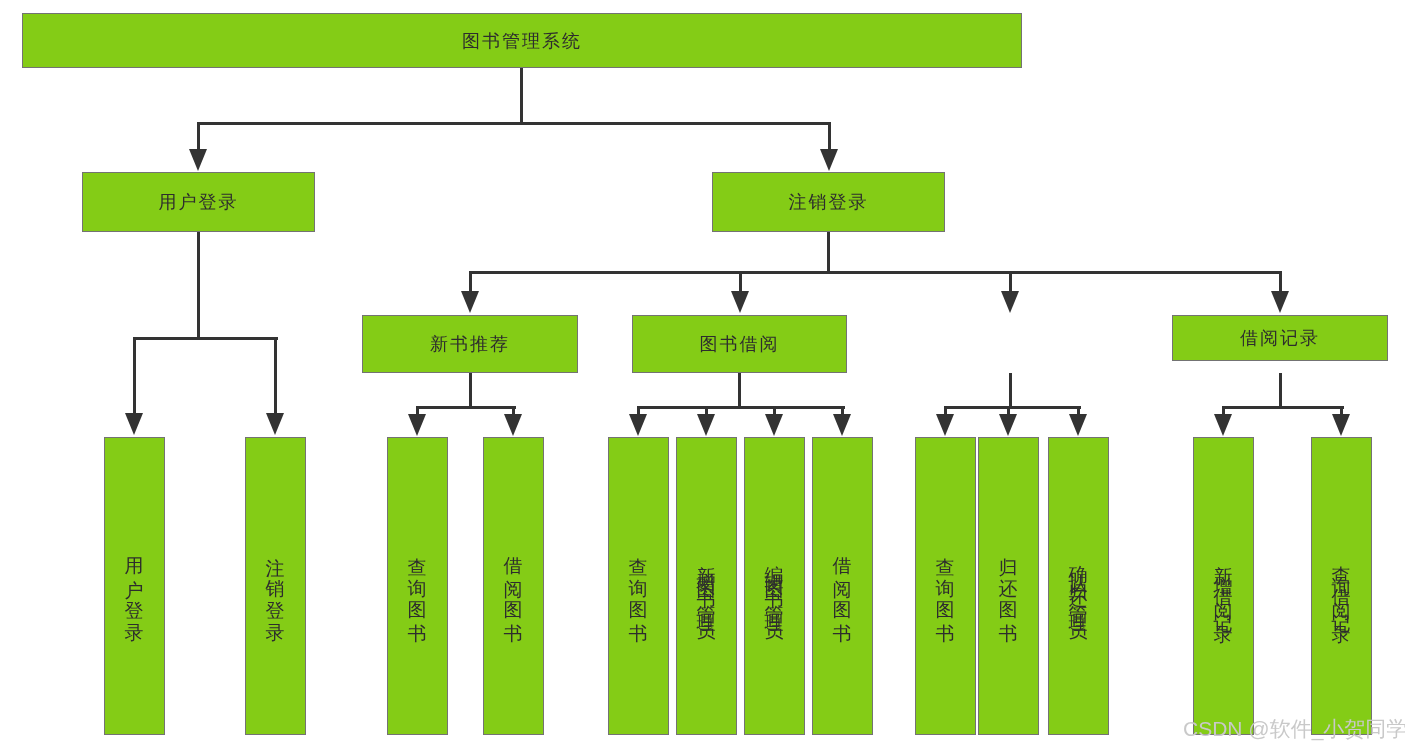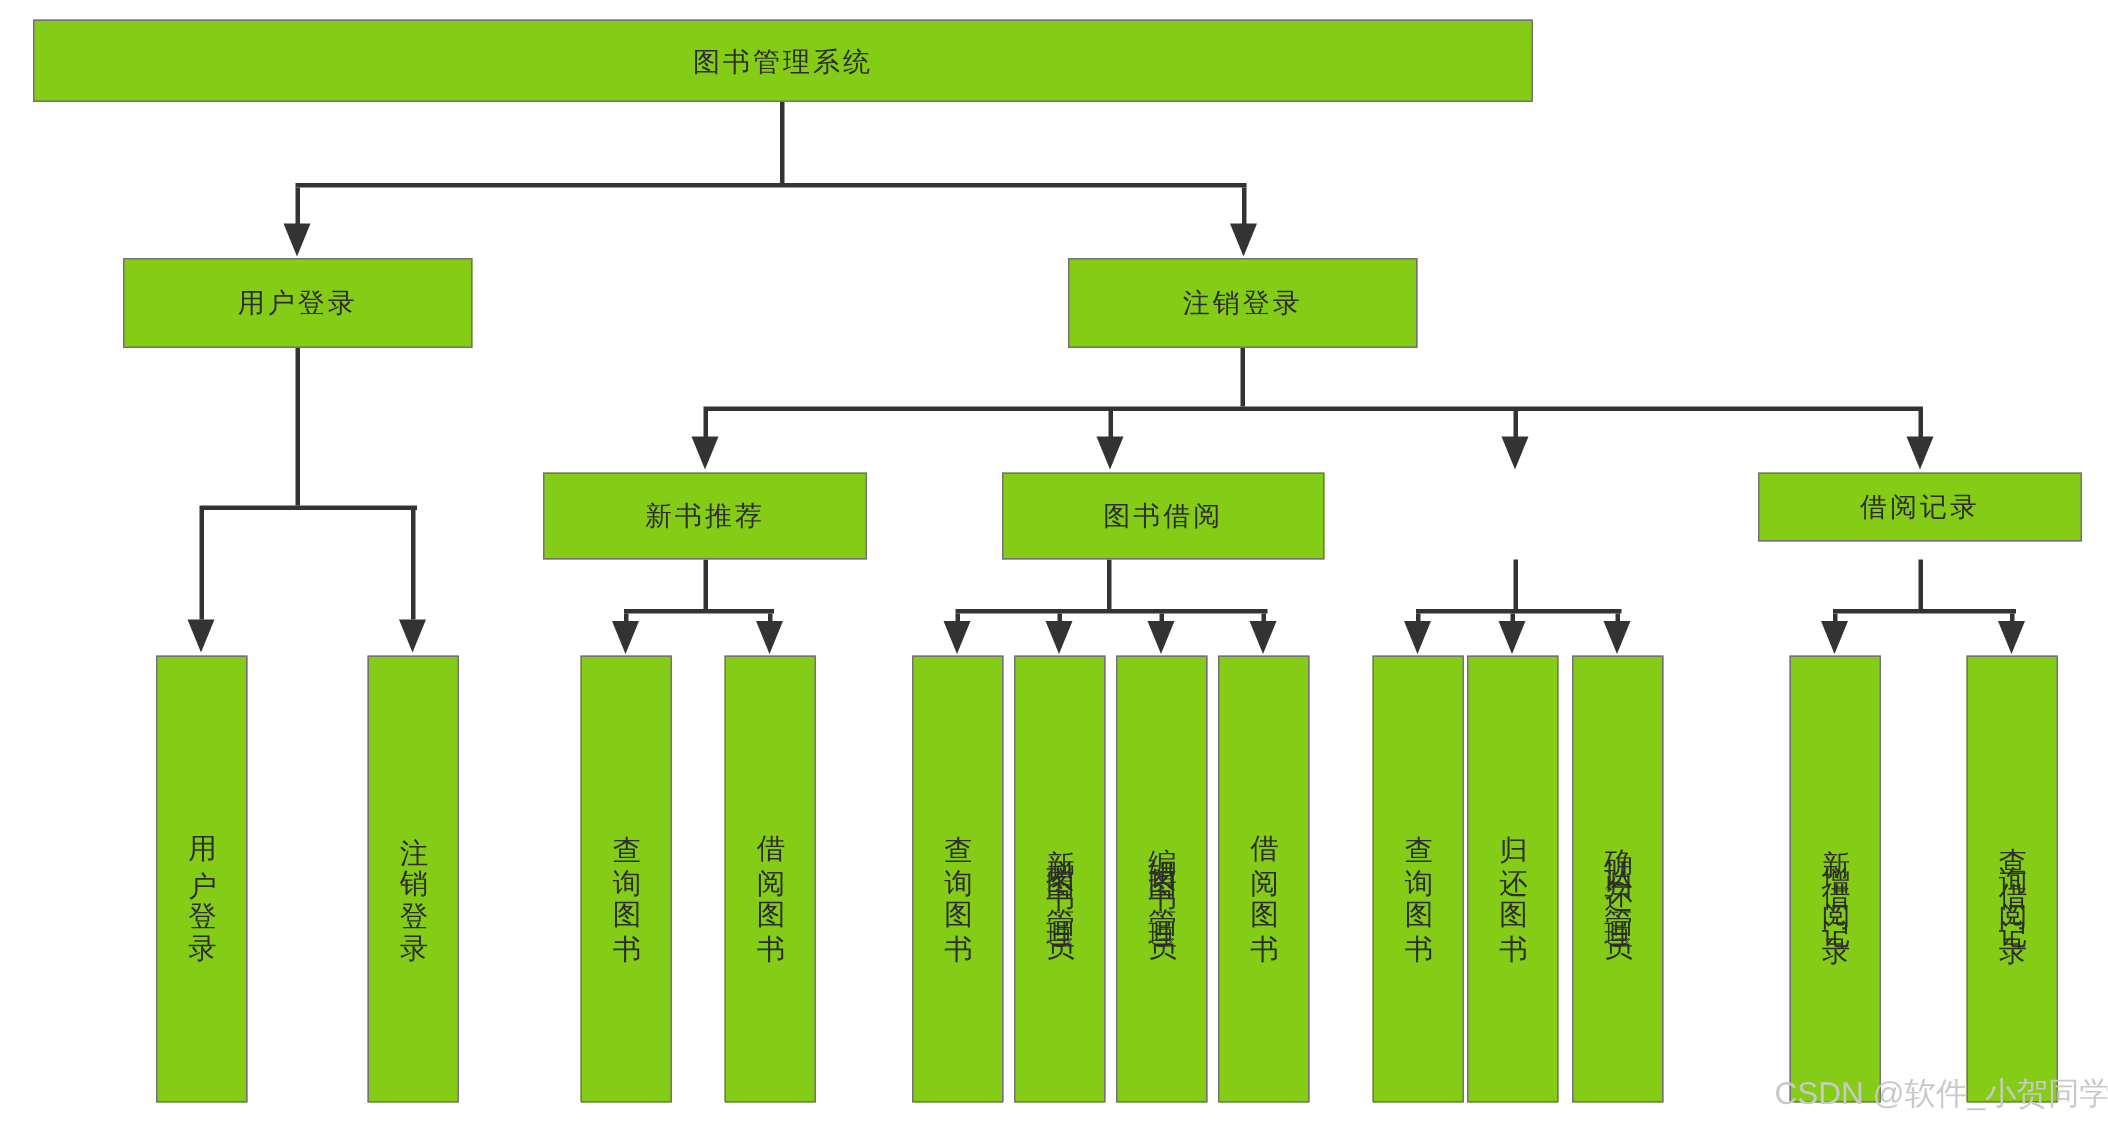--- a/index.html
+++ b/index.html
@@ -139,21 +139,21 @@
   <div class="box h" style="left:82px;top:172px;width:233px;height:60px">
     <span>用户登录</span>
   </div>
   <div class="box h" style="left:712px;top:172px;width:233px;height:60px">
     <span>注销登录</span>
   </div>
 
   <div class="box h" style="left:362px;top:315px;width:216px;height:58px">
     <span>新书推荐</span>
   </div>
-  <div class="box h" style="left:668px;top:315px;width:215px;height:58px">
+  <div class="box h" style="left:632px;top:315px;width:215px;height:58px">
     <span>图书借阅</span>
   </div>
   <div class="box h" style="left:1172px;top:315px;width:216px;height:46px">
     <span>借阅记录</span>
   </div>
 
   <div class="box v" style="left:104px;top:437px;width:61px;height:298px">
     <span class="v4">用户登录</span>
   </div>
   <div class="box v" style="left:245px;top:437px;width:61px;height:298px">

